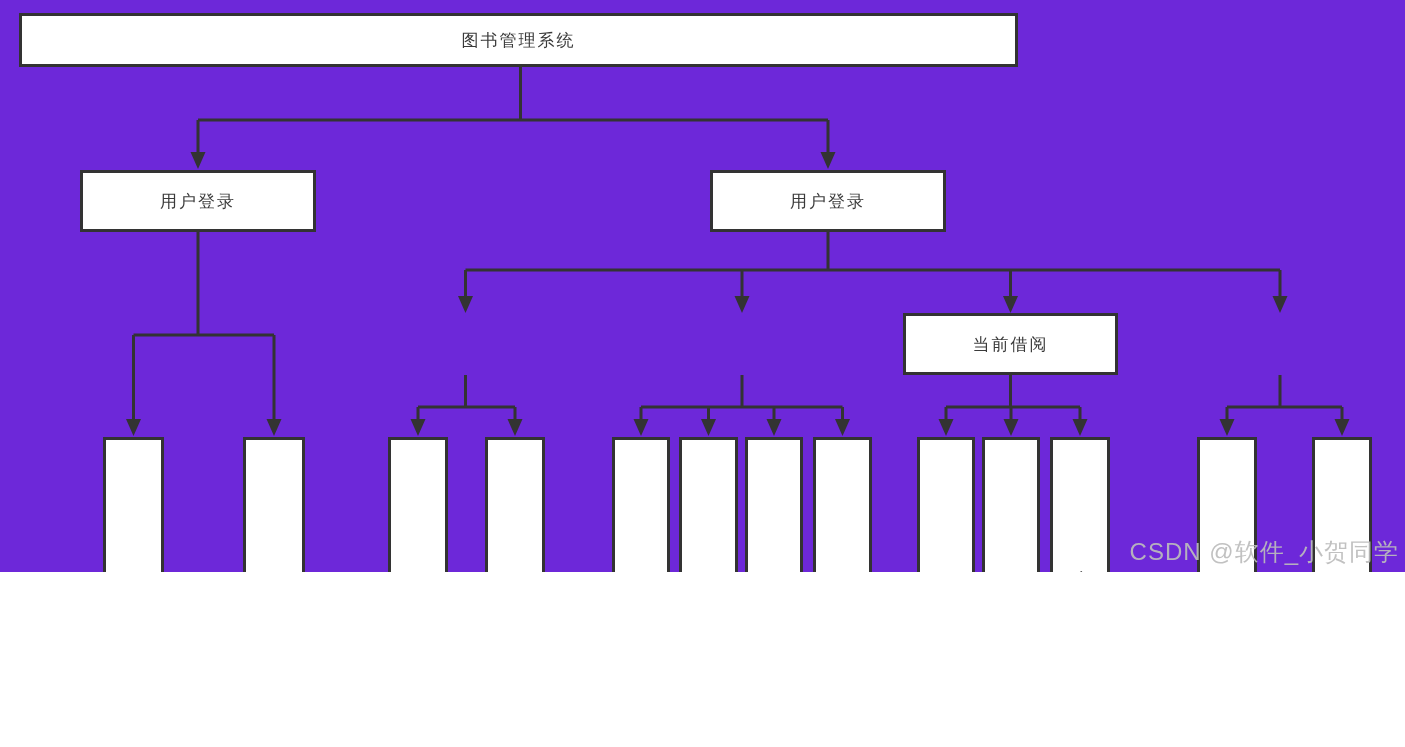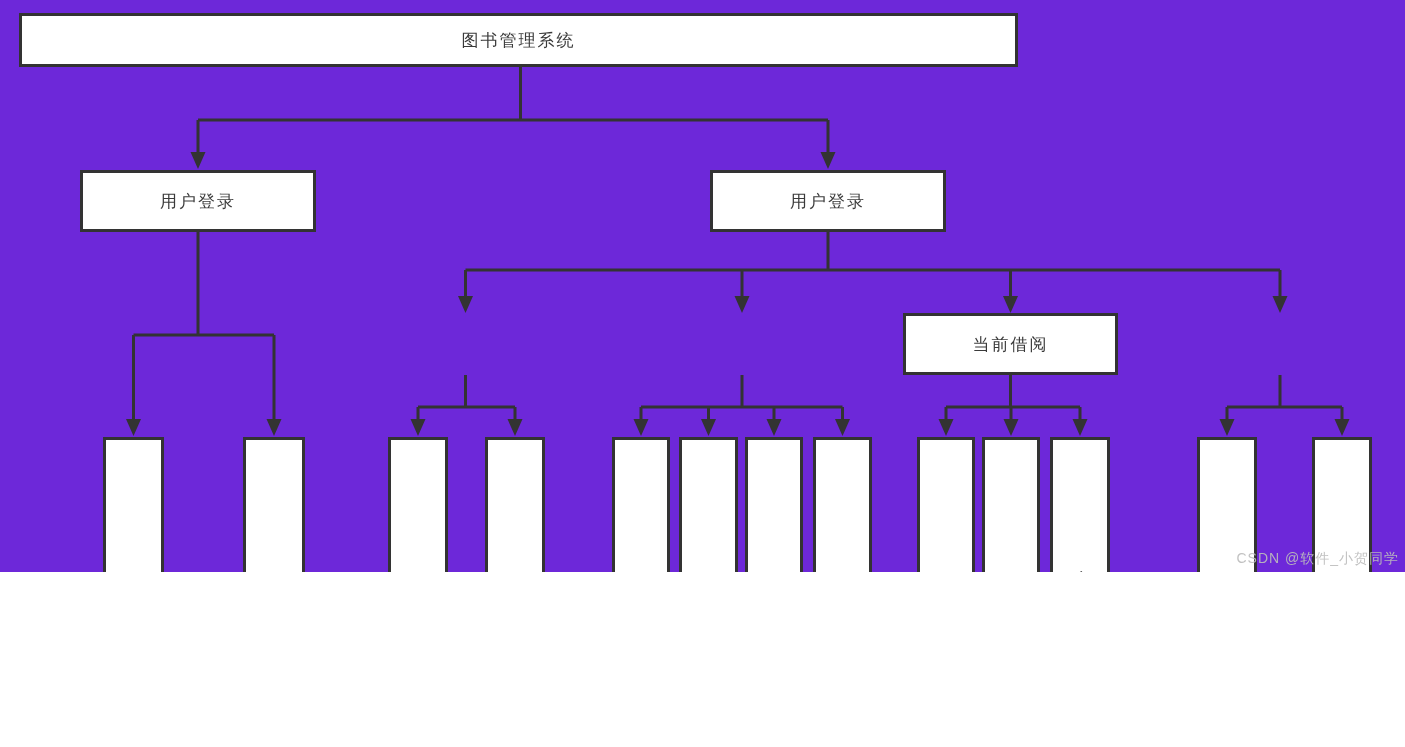--- a/index.html
+++ b/index.html
@@ -24,21 +24,21 @@
   .v-node{
     writing-mode:vertical-rl;
     font-size:20px;
     letter-spacing:7px;
     font-weight:500;
   }
   .watermark{
     position:absolute;
     right:6px;bottom:4px;
     z-index:3;
-    font-size:14px;
+    font-size:24px;
     letter-spacing:1px;
     color:rgba(188,188,188,0.92);
     white-space:nowrap;
   }
 </style>
 </head>
 <body>
 
 <div id="stage">
 

